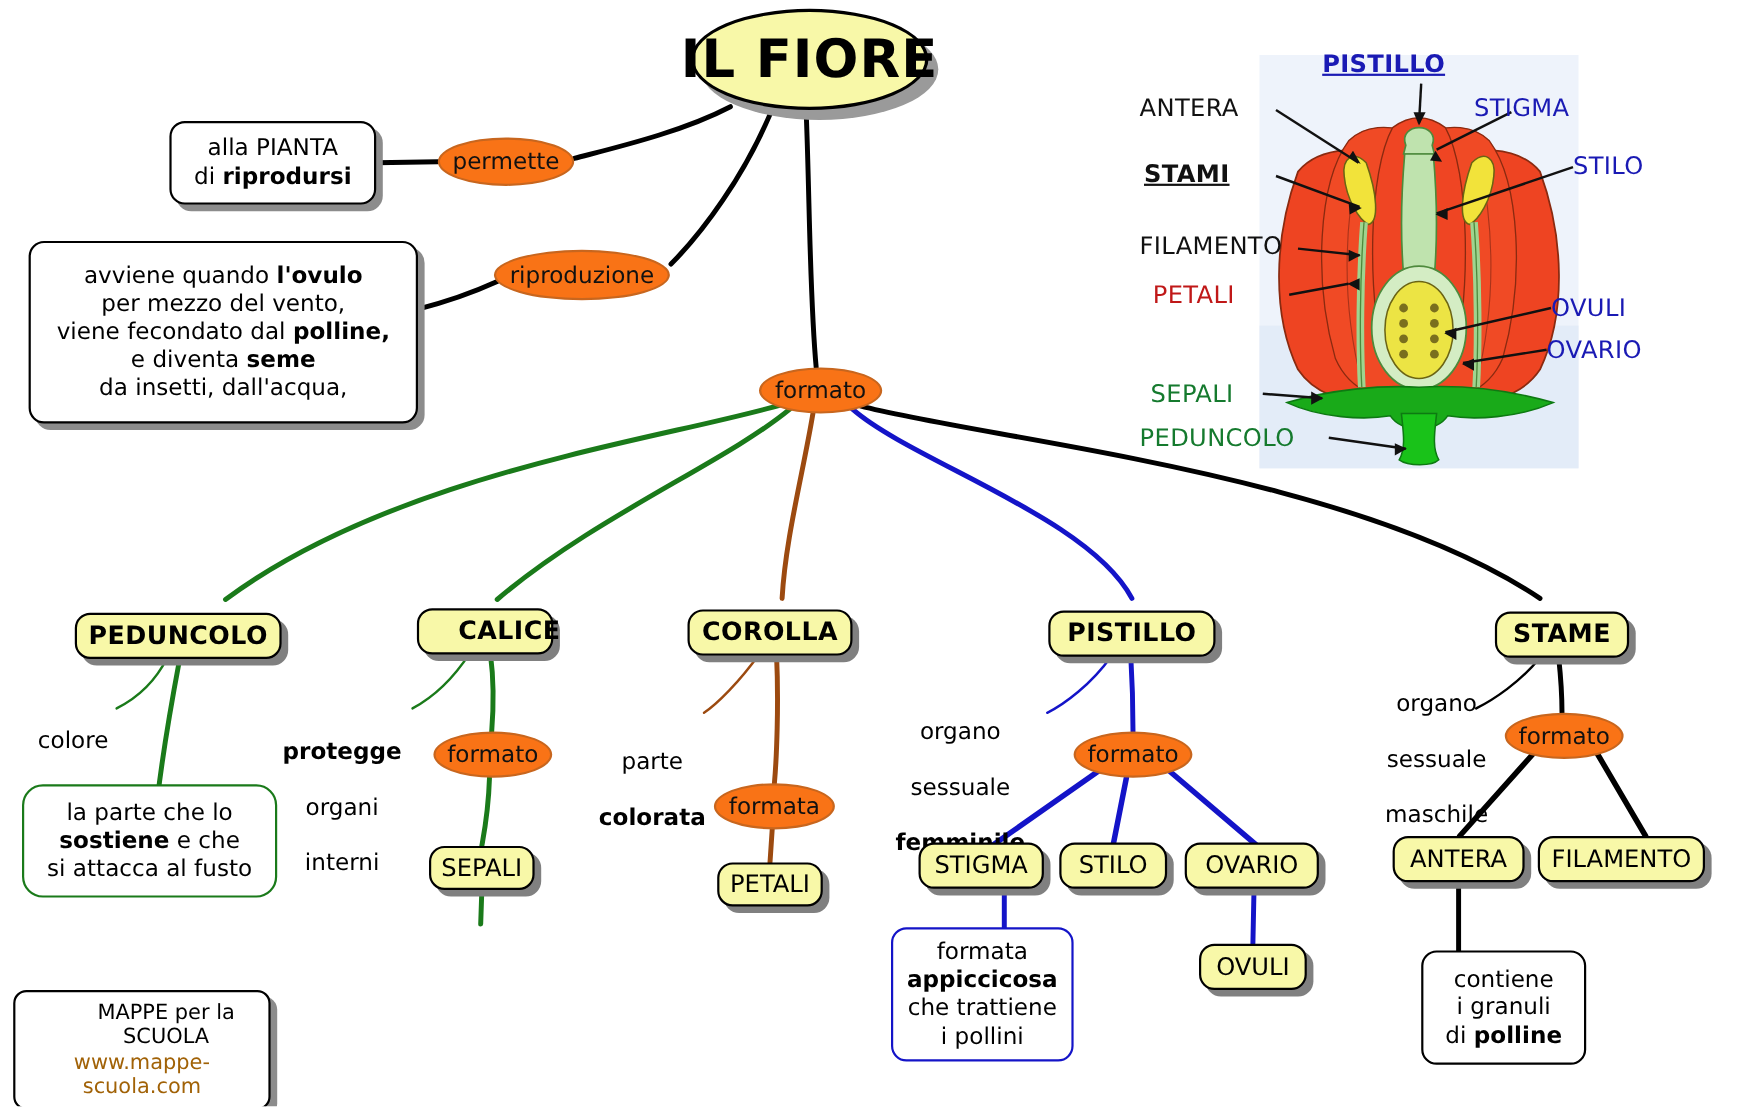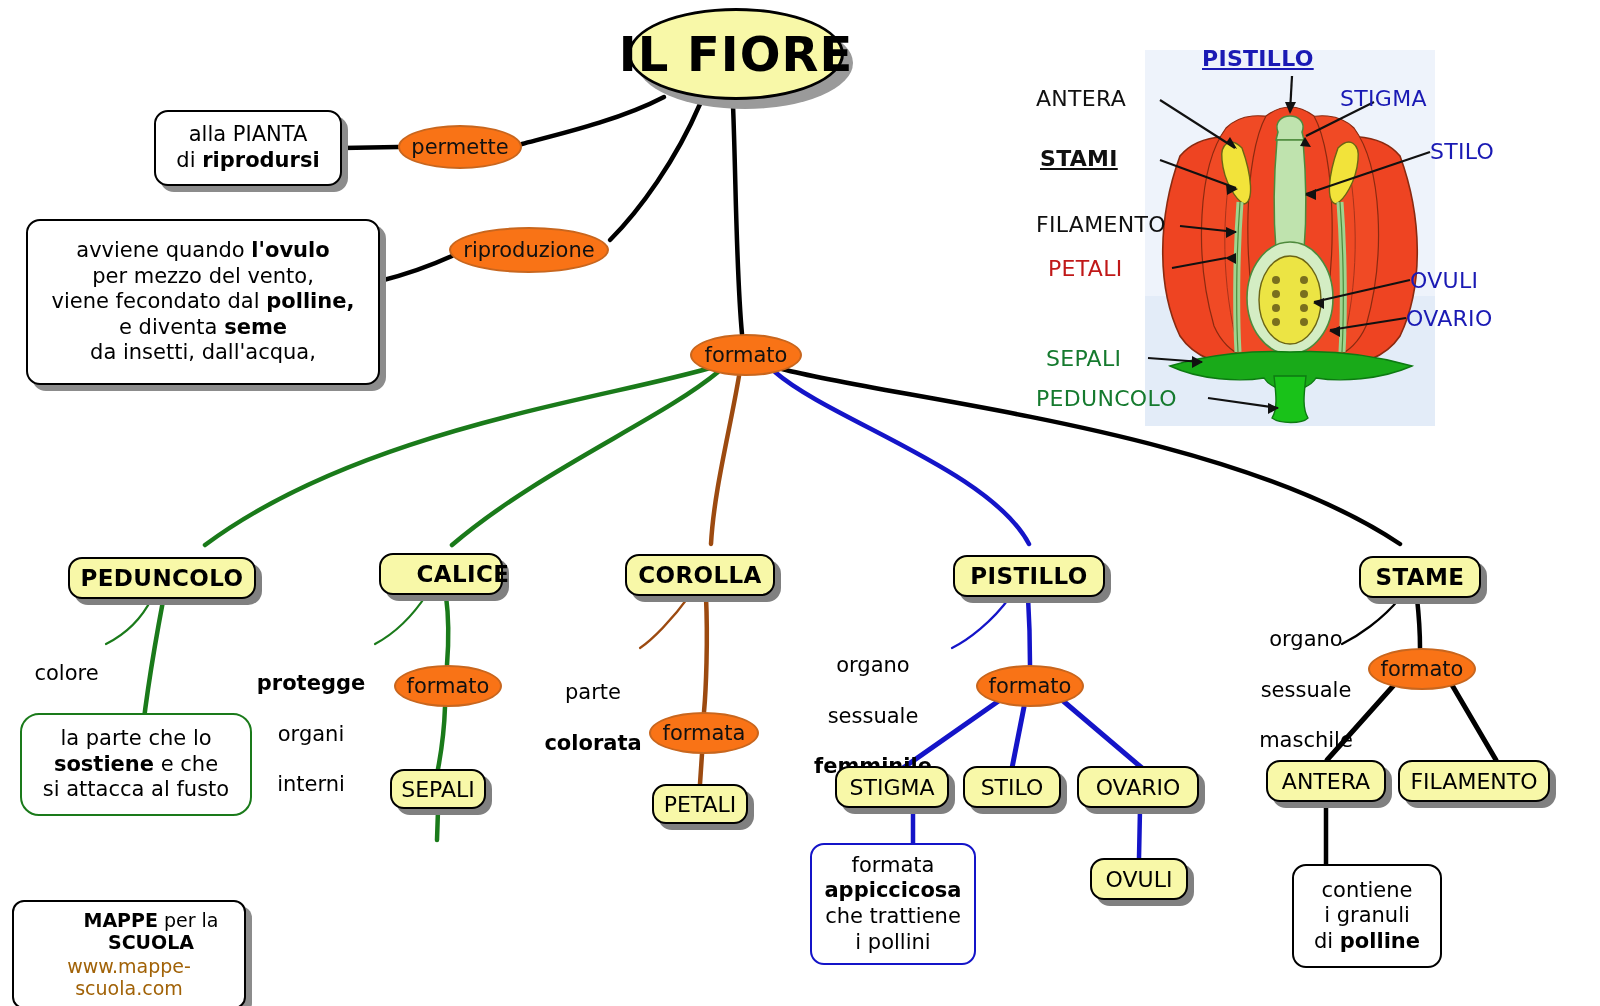--- a/index.html
+++ b/index.html
@@ -101,21 +101,21 @@
     position: absolute;
     background: #ffffff;
     border: 2px solid #000;
     border-radius: 12px;
     box-shadow: 6px 6px 0 0 #8c8c8c;
     padding: 7px 13px 8px 13px;
     text-align: center;
     z-index: 6;
   }
   .credit-line1 { font-size: 19px; color: #000; }
-  .credit-line1 b { font-weight: bold; margin-left: 44px; }
+  .credit-line1 b { font-weight: normal; margin-left: 44px; }
   .credit-line2 { font-size: 19px; color: #a16207; margin-top: 2px; }
 
   
   #flower-figure { position: absolute; left: 1030px; top: 36px; width: 520px; height: 390px; z-index: 4; }
   .fl-lbl {
     position: absolute;
     font-size: 22px;
     letter-spacing: .3px;
     white-space: nowrap;
   }

